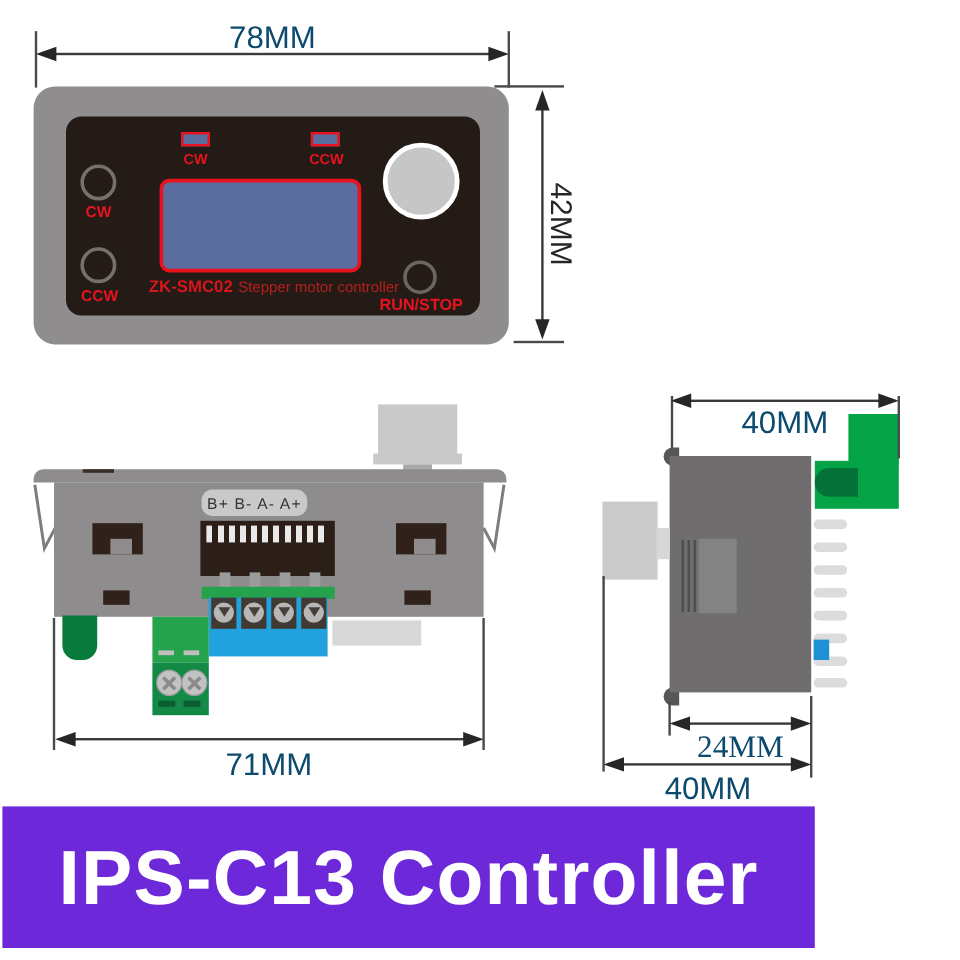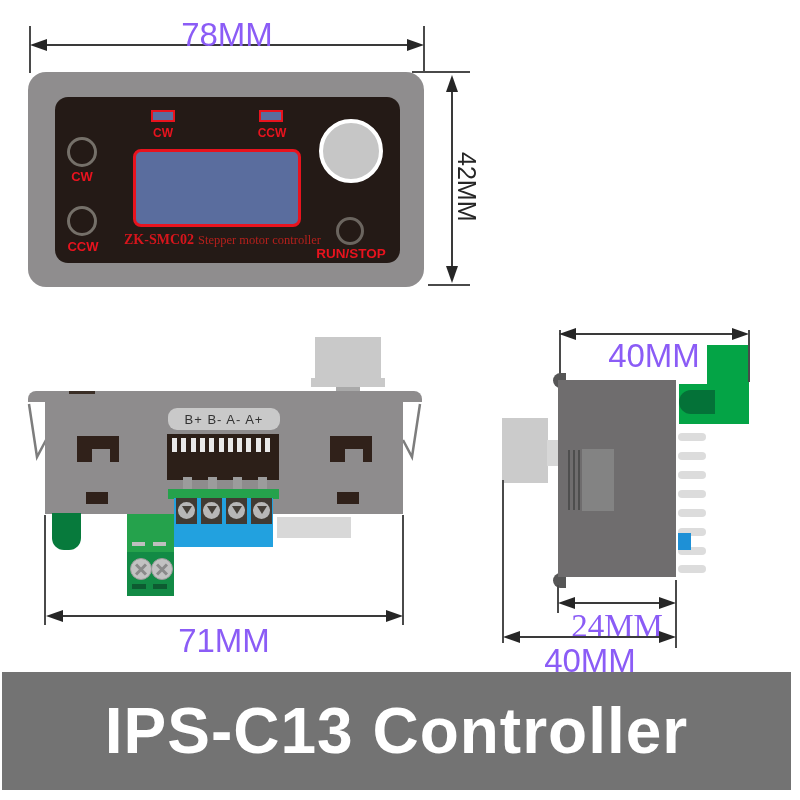--- a/index.html
+++ b/index.html
@@ -8,41 +8,41 @@
   .abs{position:absolute;}
   
   .dline-h{position:absolute;height:2px;background:#3a3a3a;}
   .dline-v{position:absolute;width:2px;background:#3a3a3a;}
   .wline-v{position:absolute;width:2px;background:#4a4a4a;}
   .wline-h{position:absolute;height:2px;background:#4a4a4a;}
   .arrL{position:absolute;width:0;height:0;border-top:6px solid transparent;border-bottom:6px solid transparent;border-right:17px solid #262626;}
   .arrR{position:absolute;width:0;height:0;border-top:6px solid transparent;border-bottom:6px solid transparent;border-left:17px solid #262626;}
   .arrU{position:absolute;width:0;height:0;border-left:6px solid transparent;border-right:6px solid transparent;border-bottom:17px solid #262626;}
   .arrD{position:absolute;width:0;height:0;border-left:6px solid transparent;border-right:6px solid transparent;border-top:17px solid #262626;}
-  .dlabel{position:absolute;font-size:33px;color:#8b5cf6;text-align:center;line-height:1;}
+  .dlabel{position:absolute;font-size:26px;color:#0c4a6e;text-align:center;line-height:1;}
   .dlabel-v{position:absolute;font-size:25px;color:#262626;writing-mode:vertical-rl;line-height:1;}
   
   .panel-outer{position:absolute;left:28px;top:72px;width:396px;height:215px;background:#8f8d8e;border-radius:18px;}
   .panel-face{position:absolute;left:55px;top:97px;width:345px;height:166px;background:#241a16;border-radius:13px;}
   .led{position:absolute;width:20px;height:8px;background:#5a6d9e;border:2px solid #e8131e;}
   .redlbl{position:absolute;color:#e8131e;font-weight:bold;font-size:12px;text-align:center;line-height:1;}
   .rbtn{position:absolute;border-radius:50%;background:transparent;}
   .lcd{position:absolute;left:133px;top:149px;width:162px;height:72px;background:#5a6d9e;border:3px solid #e8131e;border-radius:8px;}
   .knob{position:absolute;left:319px;top:119px;width:56px;height:56px;background:#c6c6c6;border:4px solid #ffffff;border-radius:50%;}
   
   .gray{background:#8e8c8d;}
   .darkclip{background:#30211a;}
   .screwsq{position:absolute;width:21px;height:26px;background:#403a33;}
   .screwcir{position:absolute;left:2px;top:4px;width:17px;height:17px;background:#b7b7b7;border-radius:50%;}
   .vnotch{position:absolute;left:3.5px;top:4px;width:0;height:0;border-left:5px solid transparent;border-right:5px solid transparent;border-top:8px solid #453f38;}
   .phil{position:absolute;width:20px;height:20px;background:#c2c2c2;border:1px solid #9a9a9a;border-radius:50%;}
   .philbar{position:absolute;left:3px;top:8.5px;width:14px;height:3px;background:#8a8a8a;}
   .pin8{position:absolute;left:678px;width:28px;height:8px;background:#dcdcdc;border-radius:4px;}
   
-  .banner{position:absolute;left:2px;top:672px;width:789px;height:118px;background:#737373;display:flex;align-items:center;justify-content:center;}
+  .banner{position:absolute;left:2px;top:672px;width:677px;height:118px;background:#6d28d9;display:flex;align-items:center;justify-content:center;}
   .banner-text{color:#ffffff;font-weight:bold;font-size:64px;letter-spacing:1px;}
 </style>
 </head>
 <body>
 
 <div id="canvas">
 
   <div>
 
     <div>
@@ -62,21 +62,21 @@
     <div class="led" style="left:259px;top:110px;"></div>
     <div class="redlbl" style="left:252px;top:127px;width:40px;">CCW</div>
 
     <div class="rbtn" style="left:67px;top:137px;width:24px;height:24px;border:3px solid #757069;"></div>
     <div class="redlbl" style="left:66px;top:170px;width:32px;font-size:13px;">CW</div>
     <div class="rbtn" style="left:67px;top:206px;width:24px;height:24px;border:3px solid #757069;"></div>
     <div class="redlbl" style="left:61px;top:240px;width:44px;font-size:13px;">CCW</div>
 
     <div class="lcd"></div>
 
-    <div class="abs" style="left:124px;top:230px;white-space:nowrap;font-family:Liberation Serif, serif;">
+    <div class="abs" style="left:124px;top:230px;white-space:nowrap;">
       <span style="color:#d6151c;font-weight:bold;font-size:14px;">ZK-SMC02</span>
       <span style="color:#b5201c;font-size:12.5px;">Stepper motor controller</span>
     </div>
 
     <div class="knob"></div>
     <div class="rbtn" style="left:336px;top:217px;width:22px;height:22px;border:3px solid #6b655f;"></div>
     <div class="redlbl" style="left:315px;top:247px;width:72px;font-size:13.5px;">RUN/STOP</div>
 
     <div>
       <div class="wline-h" style="left:412px;top:71px;width:58px;"></div>
@@ -96,21 +96,21 @@
 
     <svg class="abs" style="left:20px;top:398px;" width="410" height="70" viewBox="0 0 410 70">
       <polyline points="9,6 17,59 26,42" fill="none" stroke="#7d7d7d" stroke-width="2.5"></polyline>
       <polyline points="400,6 392,59 383,42" fill="none" stroke="#7d7d7d" stroke-width="2.5"></polyline>
     </svg>
 
     <div class="abs gray" style="left:28px;top:391px;width:394px;height:11px;border-radius:8px 8px 0 0;"></div>
     <div class="abs" style="left:69px;top:391px;width:26px;height:3px;background:#3a2e26;"></div>
     <div class="abs gray" style="left:45px;top:402px;width:358px;height:112px;"></div>
 
-    <div class="abs" style="left:168px;top:408px;width:112px;height:22px;background:#c9c9c9;border-radius:9px;
+    <div class="abs" style="left:168px;top:408px;width:88px;height:22px;background:#c9c9c9;border-radius:9px;
                             display:flex;align-items:center;justify-content:center;font-size:13px;color:#333;letter-spacing:1px;">
       <span>B+ B- A- A+</span>
     </div>
 
     <div class="abs darkclip" style="left:77px;top:436px;width:42px;height:26px;"></div>
     <div class="abs gray" style="left:92px;top:449px;width:18px;height:13px;"></div>
     <div class="abs darkclip" style="left:330px;top:436px;width:42px;height:26px;"></div>
     <div class="abs gray" style="left:345px;top:449px;width:18px;height:13px;"></div>
     <div class="abs darkclip" style="left:86px;top:492px;width:22px;height:12px;"></div>
     <div class="abs darkclip" style="left:337px;top:492px;width:22px;height:12px;"></div>

